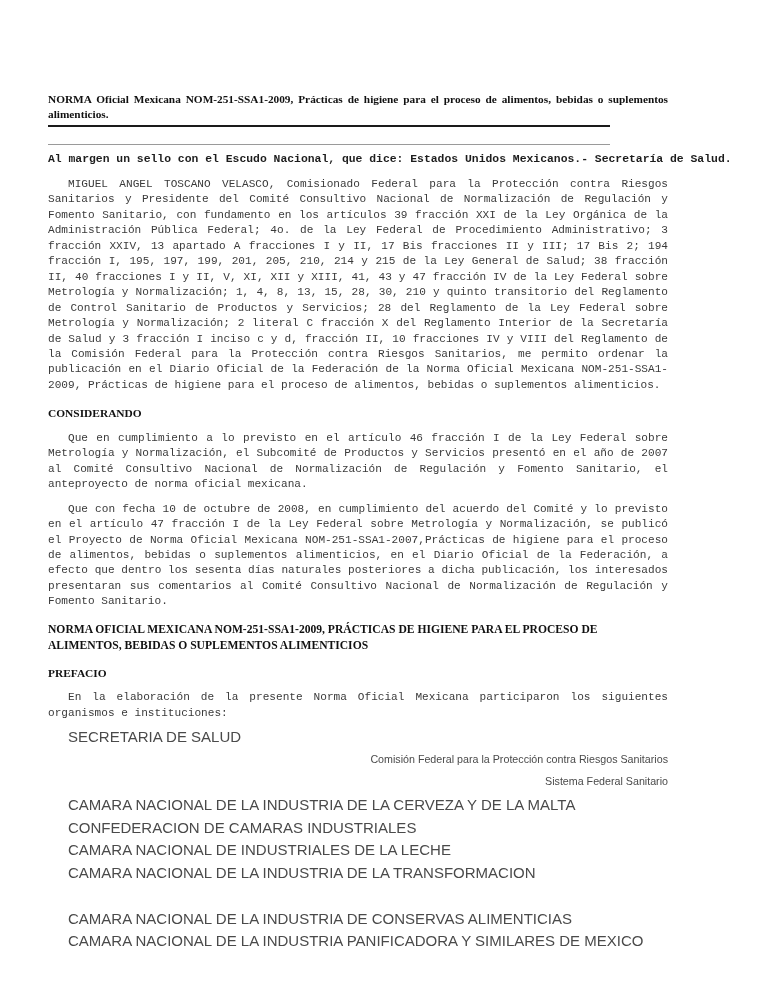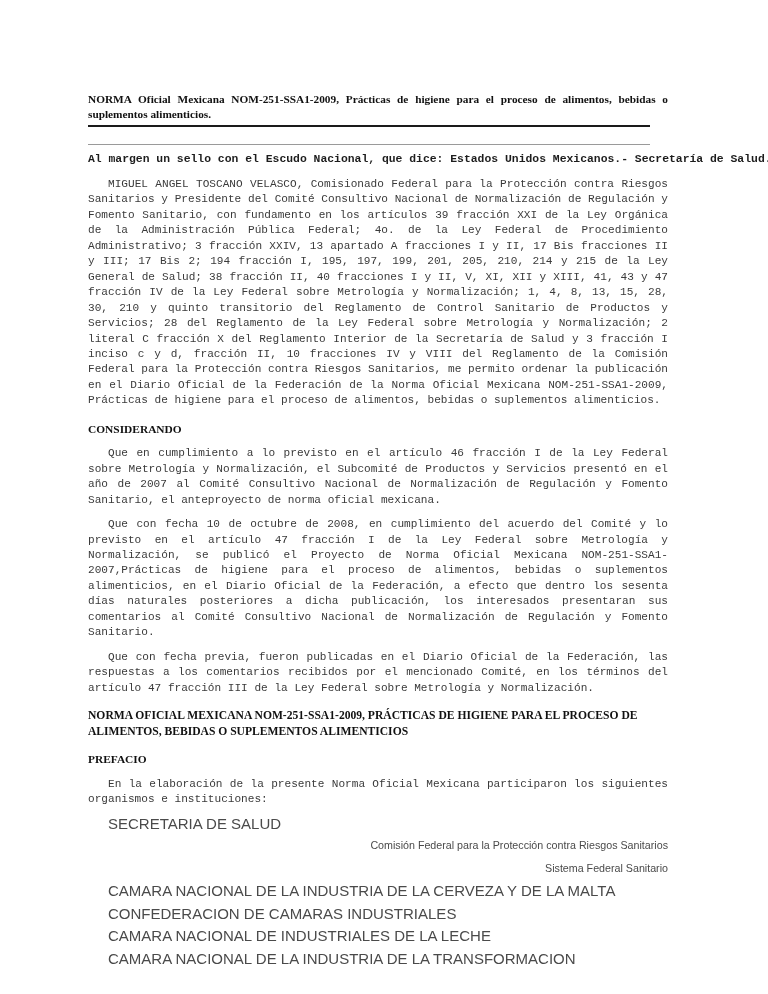--- a/index.html
+++ b/index.html
@@ -13,21 +13,21 @@
     height: 994px;
     font-family: "Liberation Sans", sans-serif;
     color: #3a3a3a;
     overflow: hidden;
   }
   .page {
     position: relative;
     width: 768px;
     height: 756px;
     box-sizing: border-box;
-    padding: 92px 100px 0 88px;
+    padding: 92px 100px 0 48px;
   }
   
   .doc-title {
     font-family: "Liberation Serif", serif;
     font-weight: bold;
     font-size: 11.3px;
     line-height: 14.5px;
     color: #111111;
     text-align: justify;
     text-align-last: left;
@@ -113,31 +113,31 @@
   <hr class="rule-thin">
 
   <div class="banner-line">Al margen un sello con el Escudo Nacional, que dice: Estados Unidos Mexicanos.- Secretaría de Salud.</div>
 
   <p class="body first">MIGUEL ANGEL TOSCANO VELASCO, Comisionado Federal para la Protección contra Riesgos Sanitarios y Presidente del Comité Consultivo Nacional de Normalización de Regulación y Fomento Sanitario, con fundamento en los artículos 39 fracción XXI de la Ley Orgánica de la Administración Pública Federal; 4o. de la Ley Federal de Procedimiento Administrativo; 3 fracción XXIV, 13 apartado A fracciones I y II, 17 Bis fracciones II y III; 17 Bis 2; 194 fracción I, 195, 197, 199, 201, 205, 210, 214 y 215 de la Ley General de Salud; 38 fracción II, 40 fracciones I y II, V, XI, XII y XIII, 41, 43 y 47 fracción IV de la Ley Federal sobre Metrología y Normalización; 1, 4, 8, 13, 15, 28, 30, 210 y quinto transitorio del Reglamento de Control Sanitario de Productos y Servicios; 28 del Reglamento de la Ley Federal sobre Metrología y Normalización; 2 literal C fracción X del Reglamento Interior de la Secretaría de Salud y 3 fracción I inciso c y d, fracción II, 10 fracciones IV y VIII del Reglamento de la Comisión Federal para la Protección contra Riesgos Sanitarios, me permito ordenar la publicación en el Diario Oficial de la Federación de la Norma Oficial Mexicana NOM-251-SSA1-2009, Prácticas de higiene para el proceso de alimentos, bebidas o suplementos alimenticios.</p>
 
   <div class="center-head">CONSIDERANDO</div>
 
   <p class="body">Que en cumplimiento a lo previsto en el artículo 46 fracción I de la Ley Federal sobre Metrología y Normalización, el Subcomité de Productos y Servicios presentó en el año de 2007 al Comité Consultivo Nacional de Normalización de Regulación y Fomento Sanitario, el anteproyecto de norma oficial mexicana.</p>
   <p class="body">Que con fecha 10 de octubre de 2008, en cumplimiento del acuerdo del Comité y lo previsto en el artículo 47 fracción I de la Ley Federal sobre Metrología y Normalización, se publicó el Proyecto de Norma Oficial Mexicana NOM-251-SSA1-2007,Prácticas de higiene para el proceso de alimentos, bebidas o suplementos alimenticios, en el Diario Oficial de la Federación, a efecto que dentro los sesenta días naturales posteriores a dicha publicación, los interesados presentaran sus comentarios al Comité Consultivo Nacional de Normalización de Regulación y Fomento Sanitario.</p>
-  <p class="body">Que con fecha previa, fueron publicadas en el Diario Oficial de la Federación, las respuestas a los comentarios recibidos por el mencionado Comité, en los términos del artículo 47 fracción III de la Ley Federal sobre Metrología y Normalización.</p>
 
   <div class="center-head big">NORMA OFICIAL MEXICANA NOM-251-SSA1-2009, PRÁCTICAS DE HIGIENE PARA EL PROCESO DE ALIMENTOS, BEBIDAS O SUPLEMENTOS ALIMENTICIOS</div>
   <div class="center-head prefacio">PREFACIO</div>
 
   <p class="body">En la elaboración de la presente Norma Oficial Mexicana participaron los siguientes organismos e instituciones:</p>
 
   <ul class="org-list">
       <li>SECRETARIA DE SALUD</li>
       <li class="mixed">Comisión Federal para la Protección contra Riesgos Sanitarios</li>
       <li class="mixed">Sistema Federal Sanitario</li>
       <li>CAMARA NACIONAL DE LA INDUSTRIA DE LA CERVEZA Y DE LA MALTA</li>
       <li>CONFEDERACION DE CAMARAS INDUSTRIALES</li>
       <li>CAMARA NACIONAL DE INDUSTRIALES DE LA LECHE</li>
       <li class="spacer-after">CAMARA NACIONAL DE LA INDUSTRIA DE LA TRANSFORMACION</li>
+      <li>CAMARA NACIONAL DE LA INDUSTRIA DE CONSERVAS ALIMENTICIAS</li>
       <li>CAMARA NACIONAL DE LA INDUSTRIA PANIFICADORA Y SIMILARES DE MEXICO</li>
     </ul>
 
 </div>
 
 </body></html>

